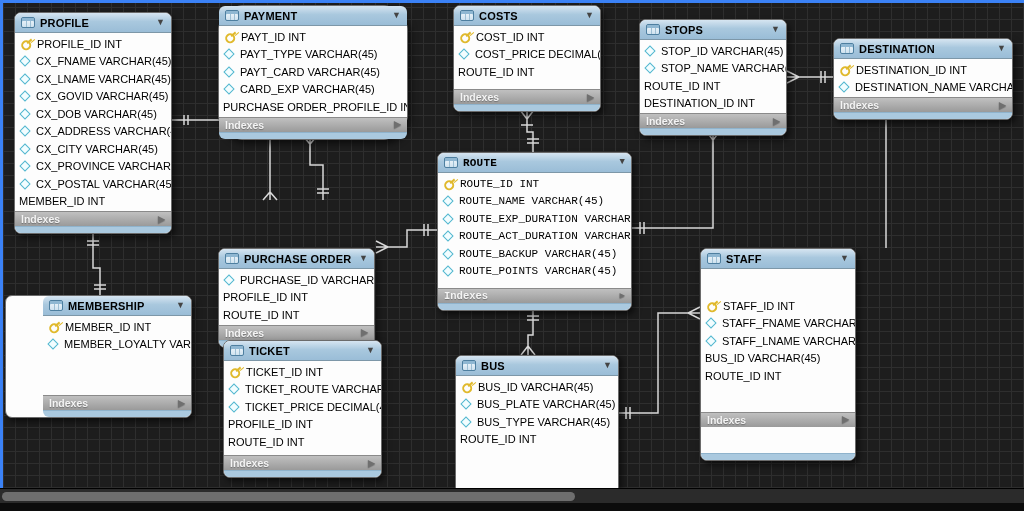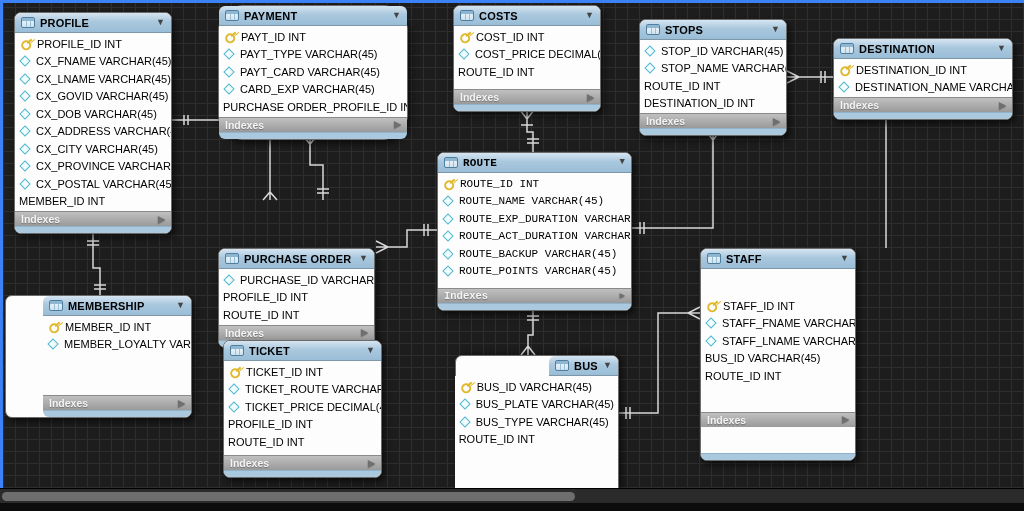--- a/index.html
+++ b/index.html
@@ -378,21 +378,21 @@
           <div class="row">
             <span>ROUTE_ID INT</span>
           </div>
         </div>
         <div class="idx">
           <span>Indexes</span>
           <span class="idx-arrow">▶</span>
         </div>
         <div class="tbl-f"></div>
       </div>
-      <div class="tbl clipped" style="left: 455px; top: 355px; width: 164px; align-items: flex-end;">
+      <div class="tbl clipped" style="left: 455px; top: 355px; width: 164px;">
         <div class="tbl-h">
           <span class="tbl-icon"></span>
           <span>BUS</span>
           <span class="hdr-arrow">▼</span>
         </div>
         <div class="tbl-b" style="min-height: 113px;">
           <div class="row">
             <span class="ic ic-key"></span>
             <span>BUS_ID VARCHAR(45)</span>
           </div>

